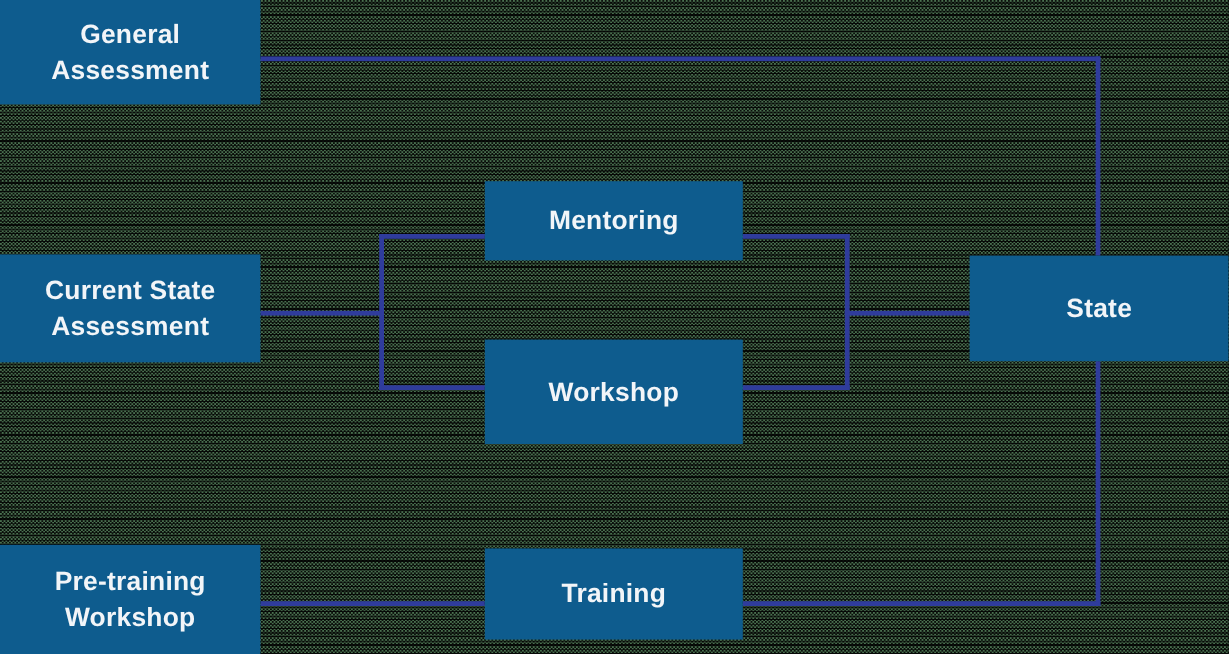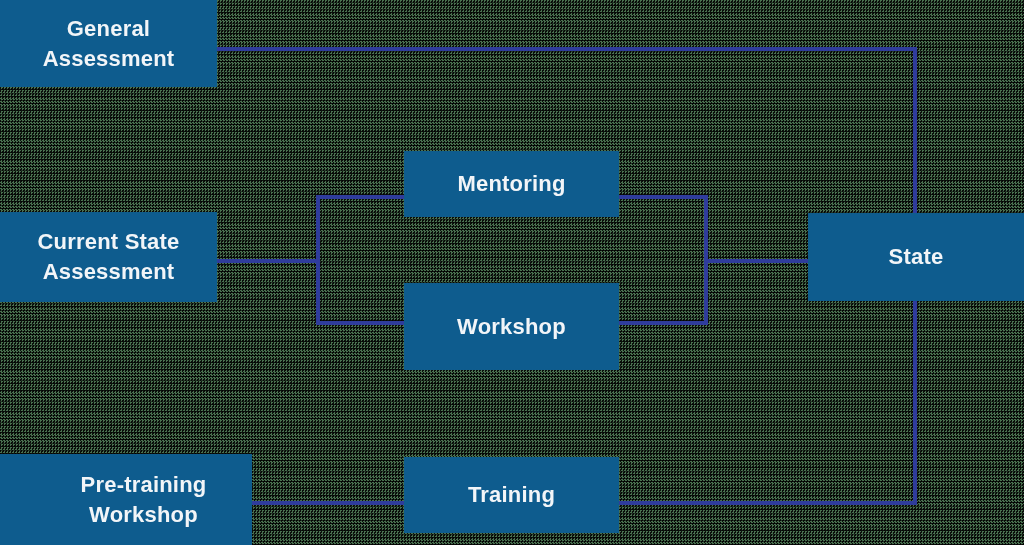--- a/index.html
+++ b/index.html
@@ -32,21 +32,21 @@
     font-weight:600;
     line-height:1.35;
     white-space:pre-line;
     letter-spacing:0.2px;
   }
   .line{position:absolute;background:var(--connector);}
 
   
   .n-ga{left:0;top:0;width:217px;height:87px;}
   .n-csa{left:0;top:212px;width:217px;height:90px;}
-  .n-ptw{left:0;top:454px;width:217px;height:91px;padding-left:35px;}
+  .n-ptw{left:0;top:454px;width:217px;height:91px;}
   .n-mentoring{left:404px;top:151px;width:215px;height:66px;}
   .n-coaching{left:404px;top:283px;width:215px;height:87px;}
   .n-training{left:404px;top:457px;width:215px;height:76px;}
   .n-advice{left:808px;top:213px;width:216px;height:88px;}
 
   
   .l-ga-h{left:217px;top:47px;width:700px;height:4px;}
   .l-right-v-top{left:913px;top:47px;width:4px;height:166px;}
   .l-right-v-bottom{left:913px;top:301px;width:4px;height:204px;}
   .l-training-elbow-h{left:619px;top:501px;width:298px;height:4px;}

